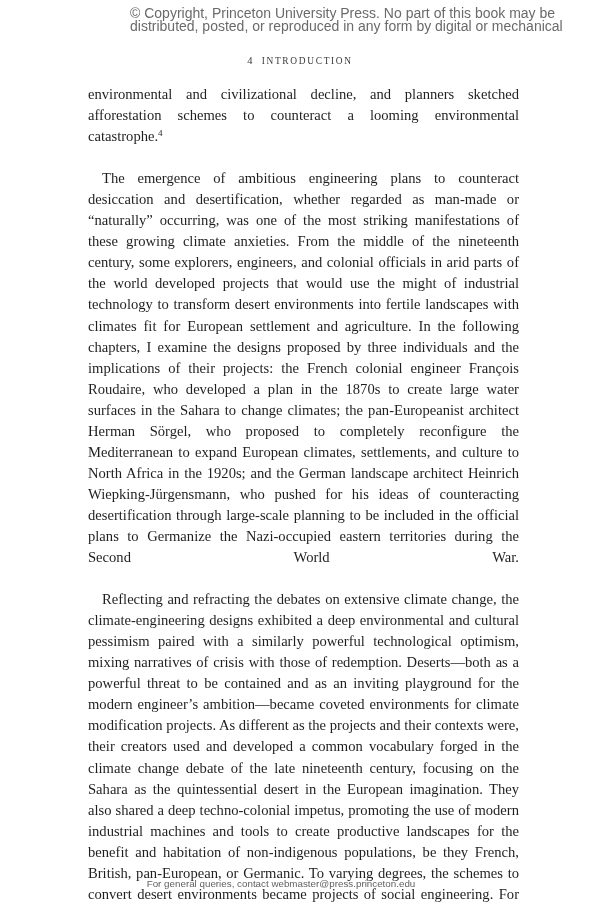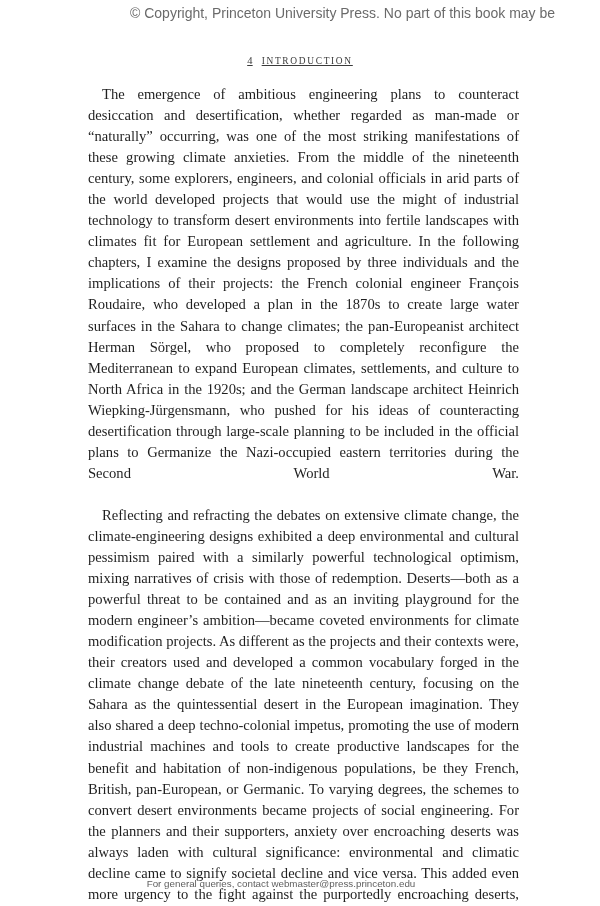--- a/index.html
+++ b/index.html
@@ -32,21 +32,20 @@
 
   
   .running-head {
     position: absolute;
     top: 55px;
     left: 0;
     width: 600px;
     text-align: center;
     font-size: 10.5px;
     color: #3a3a3a;
-    text-decoration: underline;
   }
   .running-head .folio {
     letter-spacing: 0.02em;
   }
   .running-head .rh-title {
     margin-left: 9px;
     letter-spacing: 0.18em;
     font-variant: small-caps;
     text-transform: uppercase;
     font-size: 9.4px;
@@ -94,27 +93,31 @@
     font-family: "Liberation Sans", "DejaVu Sans", sans-serif;
     font-size: 9.8px;
     color: #5f5f5f;
   }
 </style>
 </head>
 <body>
 
 <div class="copyright-notice">
   <span>© Copyright, Princeton University Press. No part of this book may be</span>
+  <span>distributed, posted, or reproduced in any form by digital or mechanical</span>
 </div>
 
 <div class="running-head">
   <span class="folio">4</span><span class="rh-title">Introduction</span>
 </div>
 
 <div class="text-block">
+  <p>
+    <span>environmental and civilizational decline, and planners sketched afforestation schemes to counteract a looming environmental catastrophe.</span><sup class="fn">4</sup>
+  </p>
   <p class="indent">
     <span>The emergence of ambitious engineering plans to counteract desiccation and desertification, whether regarded as man-made or “naturally” occurring, was one of the most striking manifestations of these growing climate anxieties. From the middle of the nineteenth century, some explorers, engineers, and colonial officials in arid parts of the world developed projects that would use the might of industrial technology to transform desert environments into fertile landscapes with climates fit for European settlement and agriculture. In the following chapters, I examine the designs proposed by three individuals and the implications of their projects: the French colonial engineer François Roudaire, who developed a plan in the 1870s to create large water surfaces in the Sahara to change climates; the pan-Europeanist architect Herman Sörgel, who proposed to completely reconfigure the Mediterranean to expand European climates, settlements, and culture to North Africa in the 1920s; and the German landscape architect Heinrich Wiepking-Jürgensmann, who pushed for his ideas of counteracting desertification through large-scale planning to be included in the official plans to Germanize the Nazi-occupied eastern territories during the Second World War.</span>
   </p>
   <p class="indent">
     <span>Reflecting and refracting the debates on extensive climate change, the climate-engineering designs exhibited a deep environmental and cultural pessimism paired with a similarly powerful technological optimism, mixing narratives of crisis with those of redemption. Deserts—both as a powerful threat to be contained and as an inviting playground for the modern engineer’s ambition—became coveted environments for climate modification projects. As different as the projects and their contexts were, their creators used and developed a common vocabulary forged in the climate change debate of the late nineteenth century, focusing on the Sahara as the quintessential desert in the European imagination. They also shared a deep techno-colonial impetus, promoting the use of modern industrial machines and tools to create productive landscapes for the benefit and habitation of non-indigenous populations, be they French, British, pan-European, or Germanic. To varying degrees, the schemes to convert desert environments became projects of social engineering. For the planners and their supporters, anxiety over encroaching deserts was always laden with cultural significance: environmental and climatic decline came to signify societal decline and vice versa. This added even more urgency to the fight against the purportedly encroaching deserts, but it also meant that engineering an amelioration of nature could potentially lead to an enhancement of culture or civilization in return—or at least to what the planners considered an enhancement.</span>
   </p>
 </div>
 
 <div class="page-footer">
   <span>For general queries, contact webmaster@press.princeton.edu</span>

